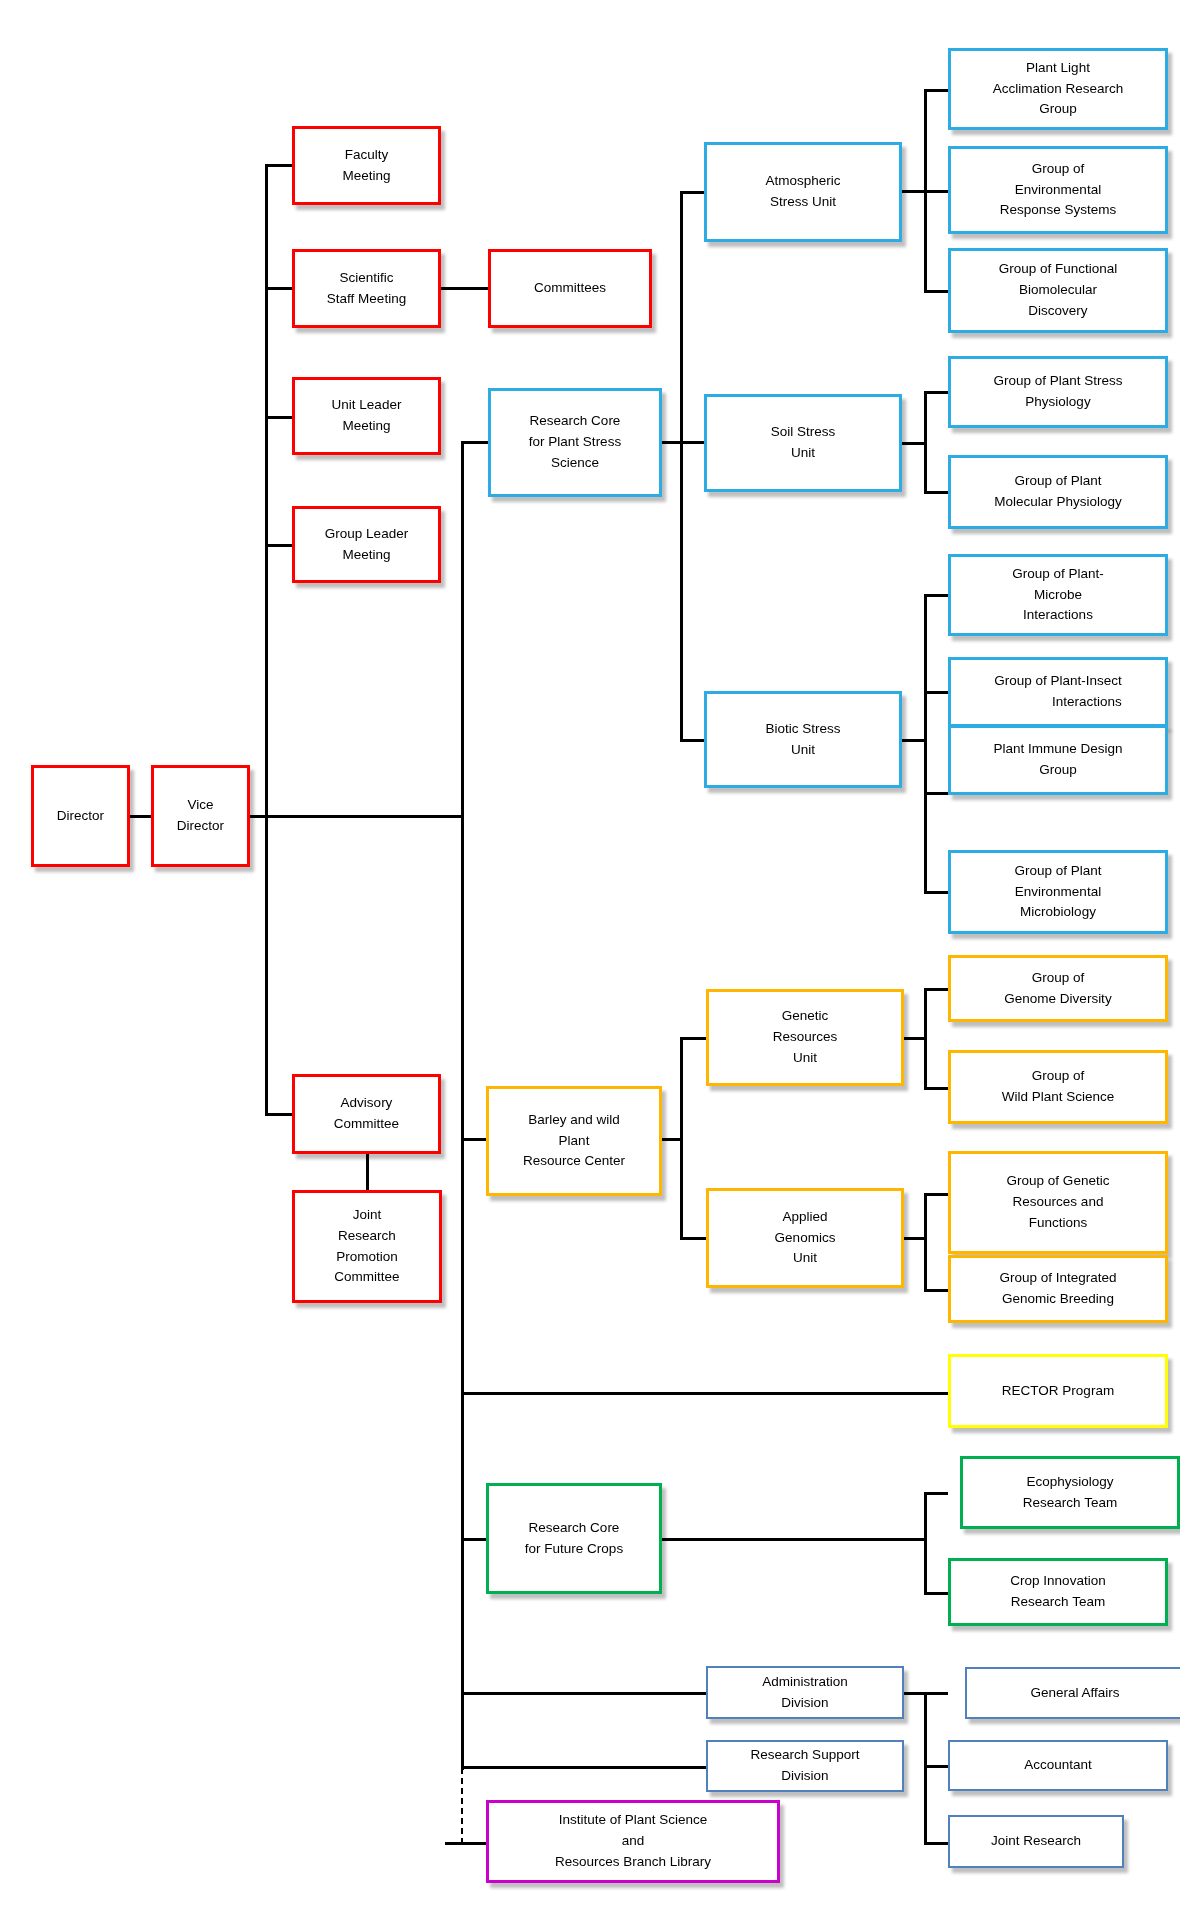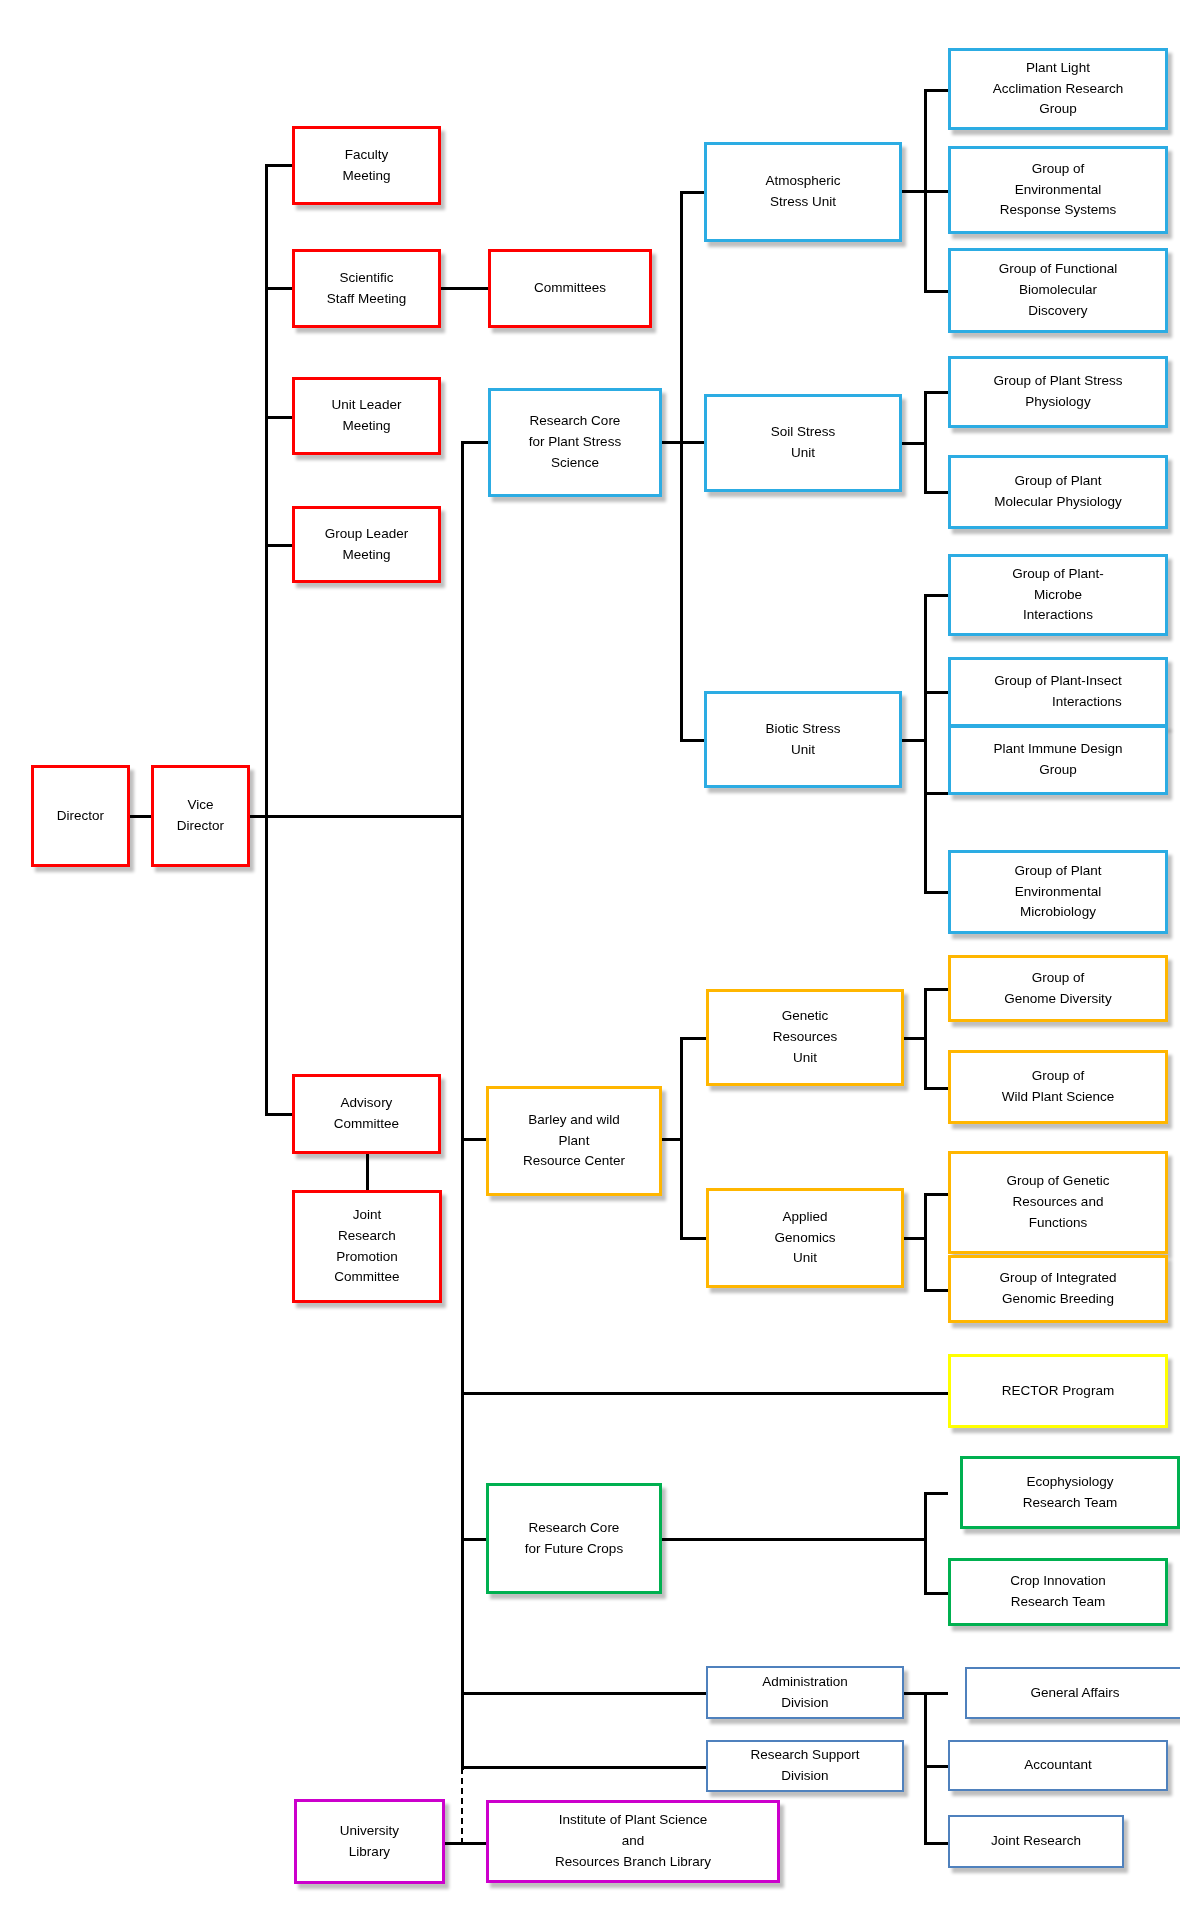--- a/index.html
+++ b/index.html
@@ -201,19 +201,17 @@
 Research Team</div>
 
   <div class="box steel" style="left:706px;top:1666px;width:198px;height:53px;">Administration
 Division</div>
   <div class="box steel" style="left:706px;top:1740px;width:198px;height:52px;">Research Support
 Division</div>
   <div class="box steel" style="left:948px;top:1667px;width:220px;height:52px;margin-left:17px;">General Affairs</div>
   <div class="box steel" style="left:948px;top:1740px;width:220px;height:51px;">Accountant</div>
   <div class="box steel" style="left:948px;top:1815px;width:176px;height:53px;">Joint Research</div>
 
-  <div class="box magenta" style="left:294px;top:1799px;width:151px;height:85px;">University
-Library</div>
   <div class="box magenta" style="left:486px;top:1800px;width:294px;height:83px;">Institute of Plant Science
 and
 Resources Branch Library</div>
 
 </div>
 
 </body></html>

